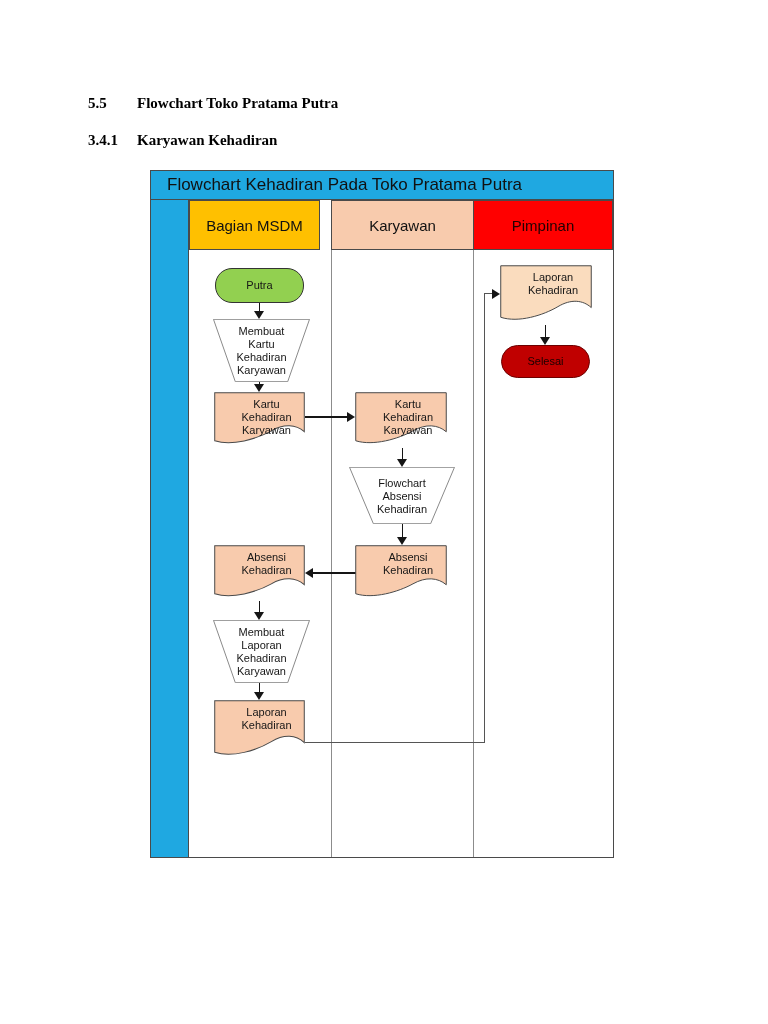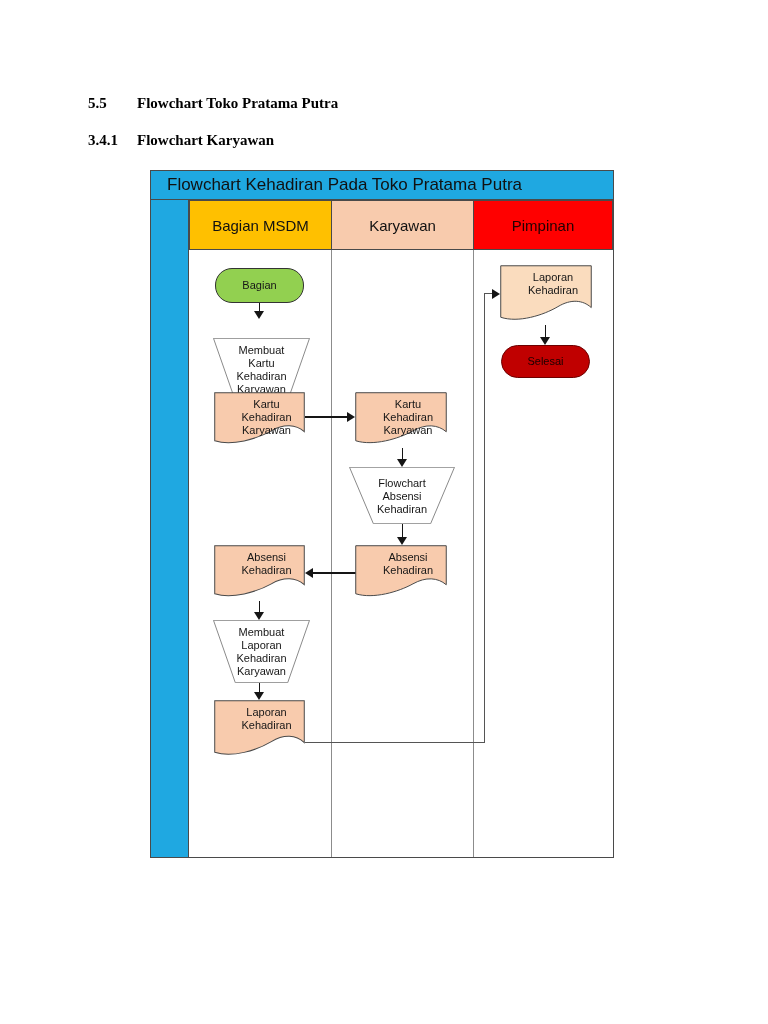--- a/index.html
+++ b/index.html
@@ -29,21 +29,21 @@
   .strip{
     position:absolute;left:0;top:29px;width:38px;bottom:0;
     background:var(--lane-strip,#1FA8E1);
     border-right:1px solid #4a4a4a;box-sizing:border-box;
   }
   .lanehdr{
     position:absolute;top:29px;height:50px;box-sizing:border-box;
     border:1px solid #4a4a4a;display:flex;align-items:center;justify-content:center;
     font-size:15px;color:#111;
   }
-  .lanehdr.msdm{left:38px;width:143px;background:var(--header-msdm,#FFC000);}
+  .lanehdr.msdm{left:38px;width:131px;background:var(--header-msdm,#FFC000);}
   .lanehdr.kar {left:180px;width:143px;background:var(--header-karyawan,#F8CBAD);}
   .lanehdr.pim {left:322px;width:140px;background:var(--header-pimpinan,#FF0000);color:#200;}
   .sep{position:absolute;top:79px;bottom:0;width:1px;background:#8c8c8c;}
   .sep.s1{left:180px;} .sep.s2{left:322px;}
   
   .node{position:absolute;box-sizing:border-box;font-size:11px;line-height:13px;
         color:#161616;text-align:center;z-index:3;}
   .term{
     border:1px solid #333;border-radius:17px;
     display:flex;align-items:center;justify-content:center;
@@ -68,21 +68,21 @@
 </style>
 </head>
 <body>
 
 <div class="page">
 
   <div class="heading" style="top:95px;">
     <span class="num">5.5</span><span class="txt">Flowchart Toko Pratama Putra</span>
   </div>
   <div class="heading" style="top:132px;">
-    <span class="num">3.4.1</span><span class="txt">Flowchart Karyawan</span>
+    <span class="num">3.4.1</span><span class="txt">Karyawan Kehadiran</span>
   </div>
 
   <div class="chart">
 
     <div class="titlebar">
       <span>Flowchart Kehadiran Pada Toko Pratama Putra</span>
     </div>
 
     <div class="strip"></div>
 
@@ -93,24 +93,24 @@
       <span>Karyawan</span>
     </div>
     <div class="lanehdr pim">
       <span>Pimpinan</span>
     </div>
 
     <div class="sep s1"></div>
     <div class="sep s2"></div>
 
     <div class="node term start" style="left:64px;top:97px;width:89px;height:35px;">
-      <span>Bagian</span>
-    </div>
-
-    <div class="node trap" style="left:62px;top:148px;width:97px;height:63px;margin-top:19px;">
+      <span>Putra</span>
+    </div>
+
+    <div class="node trap" style="left:62px;top:148px;width:97px;height:63px;">
       <svg viewBox="0 0 100 100" preserveAspectRatio="none">
         <polygon points="0.5,0.5 99.5,0.5 77,99.5 23,99.5"></polygon>
       </svg>
       <span class="lbl">Membuat Kartu Kehadiran Karyawan</span>
     </div>
 
     <div class="node doc" style="left:63px;top:221px;width:91px;height:56px;">
       <svg viewBox="0 0 100 62" preserveAspectRatio="none">
         <path d="M0.8,0.8 L99.2,0.8 L99.2,44 C90,36 77,35 63,43 C47,52 20,60 0.8,54 Z"></path>
       </svg>

